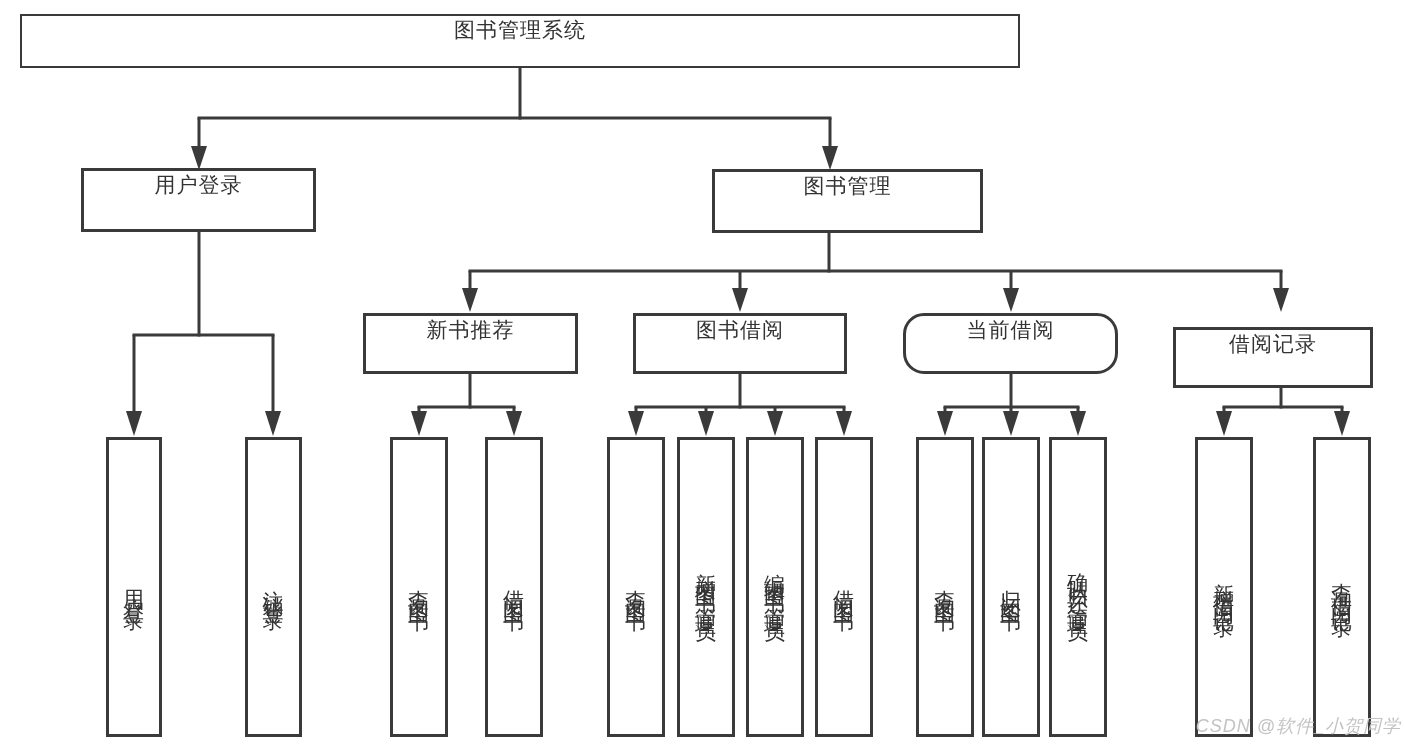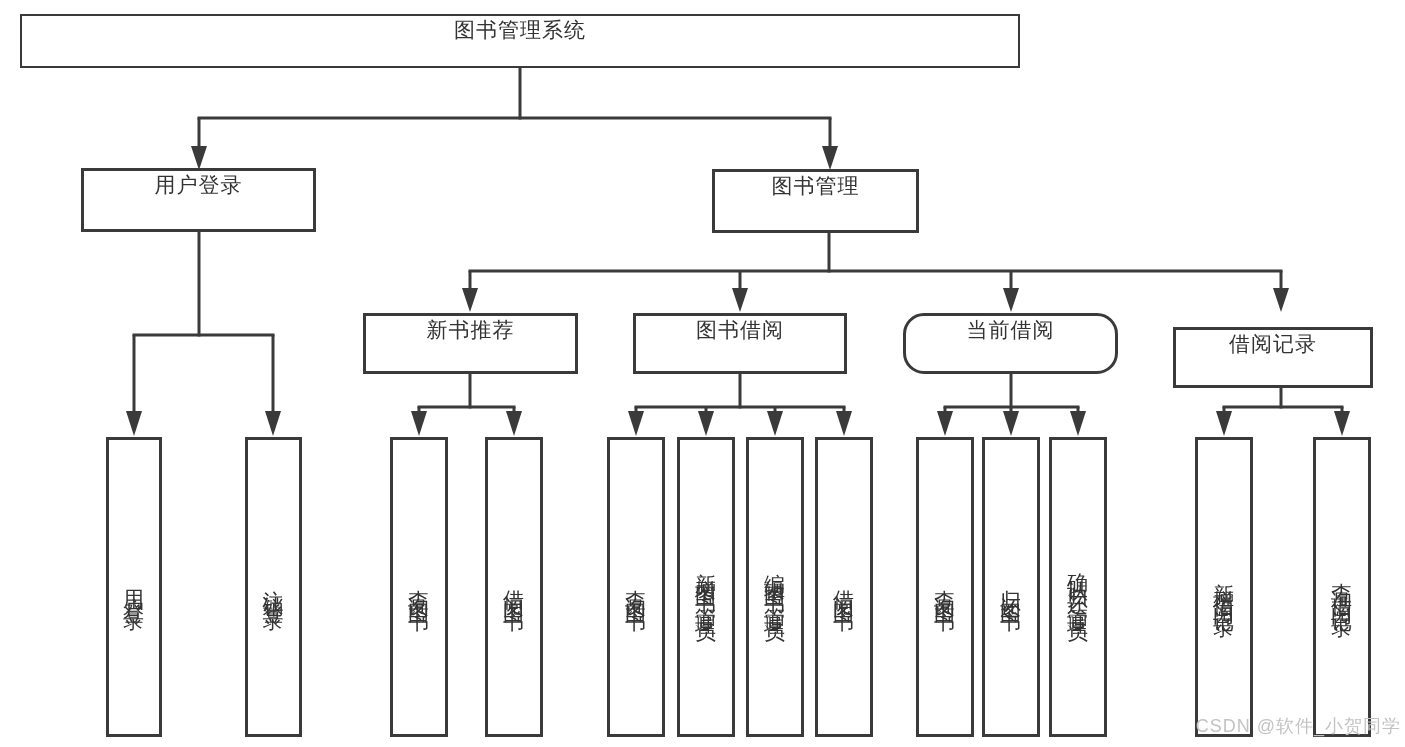--- a/index.html
+++ b/index.html
@@ -47,20 +47,21 @@
     line-height:1;
     white-space:nowrap;
   }
   .watermark{
     position:absolute;
     right:4px;top:714px;
     color:var(--watermark);
     font-size:18px;
     letter-spacing:1px;
     z-index:5;
+    font-style:italic;
   }
 </style>
 </head>
 <body>
 
 <div class="canvas">
 
   <svg class="connectors" viewBox="0 0 1405 747" xmlns="http://www.w3.org/2000/svg">
 
     <line x1="520" y1="68" x2="520" y2="119.5"></line>
@@ -123,21 +124,21 @@
     <polygon points="1334,411 1350,411 1342,436"></polygon>
   </svg>
 
   <div class="node root" style="left:20px;top:14px;width:1000px;height:54px;">
     <span>图书管理系统</span>
   </div>
 
   <div class="node" style="left:81px;top:168px;width:235px;height:64px;">
     <span>用户登录</span>
   </div>
-  <div class="node" style="left:712px;top:169px;width:207px;height:64px;">
+  <div class="node" style="left:712px;top:169px;width:271px;height:64px;">
     <span>图书管理</span>
   </div>
 
   <div class="node" style="left:633px;top:313px;width:214px;height:61px;">
     <span>图书借阅</span>
   </div>
   <div class="node" style="left:363px;top:313px;width:215px;height:61px;">
     <span>新书推荐</span>
   </div>
   <div class="node" style="left:903px;top:313px;width:215px;height:61px;border-radius:21px;">

